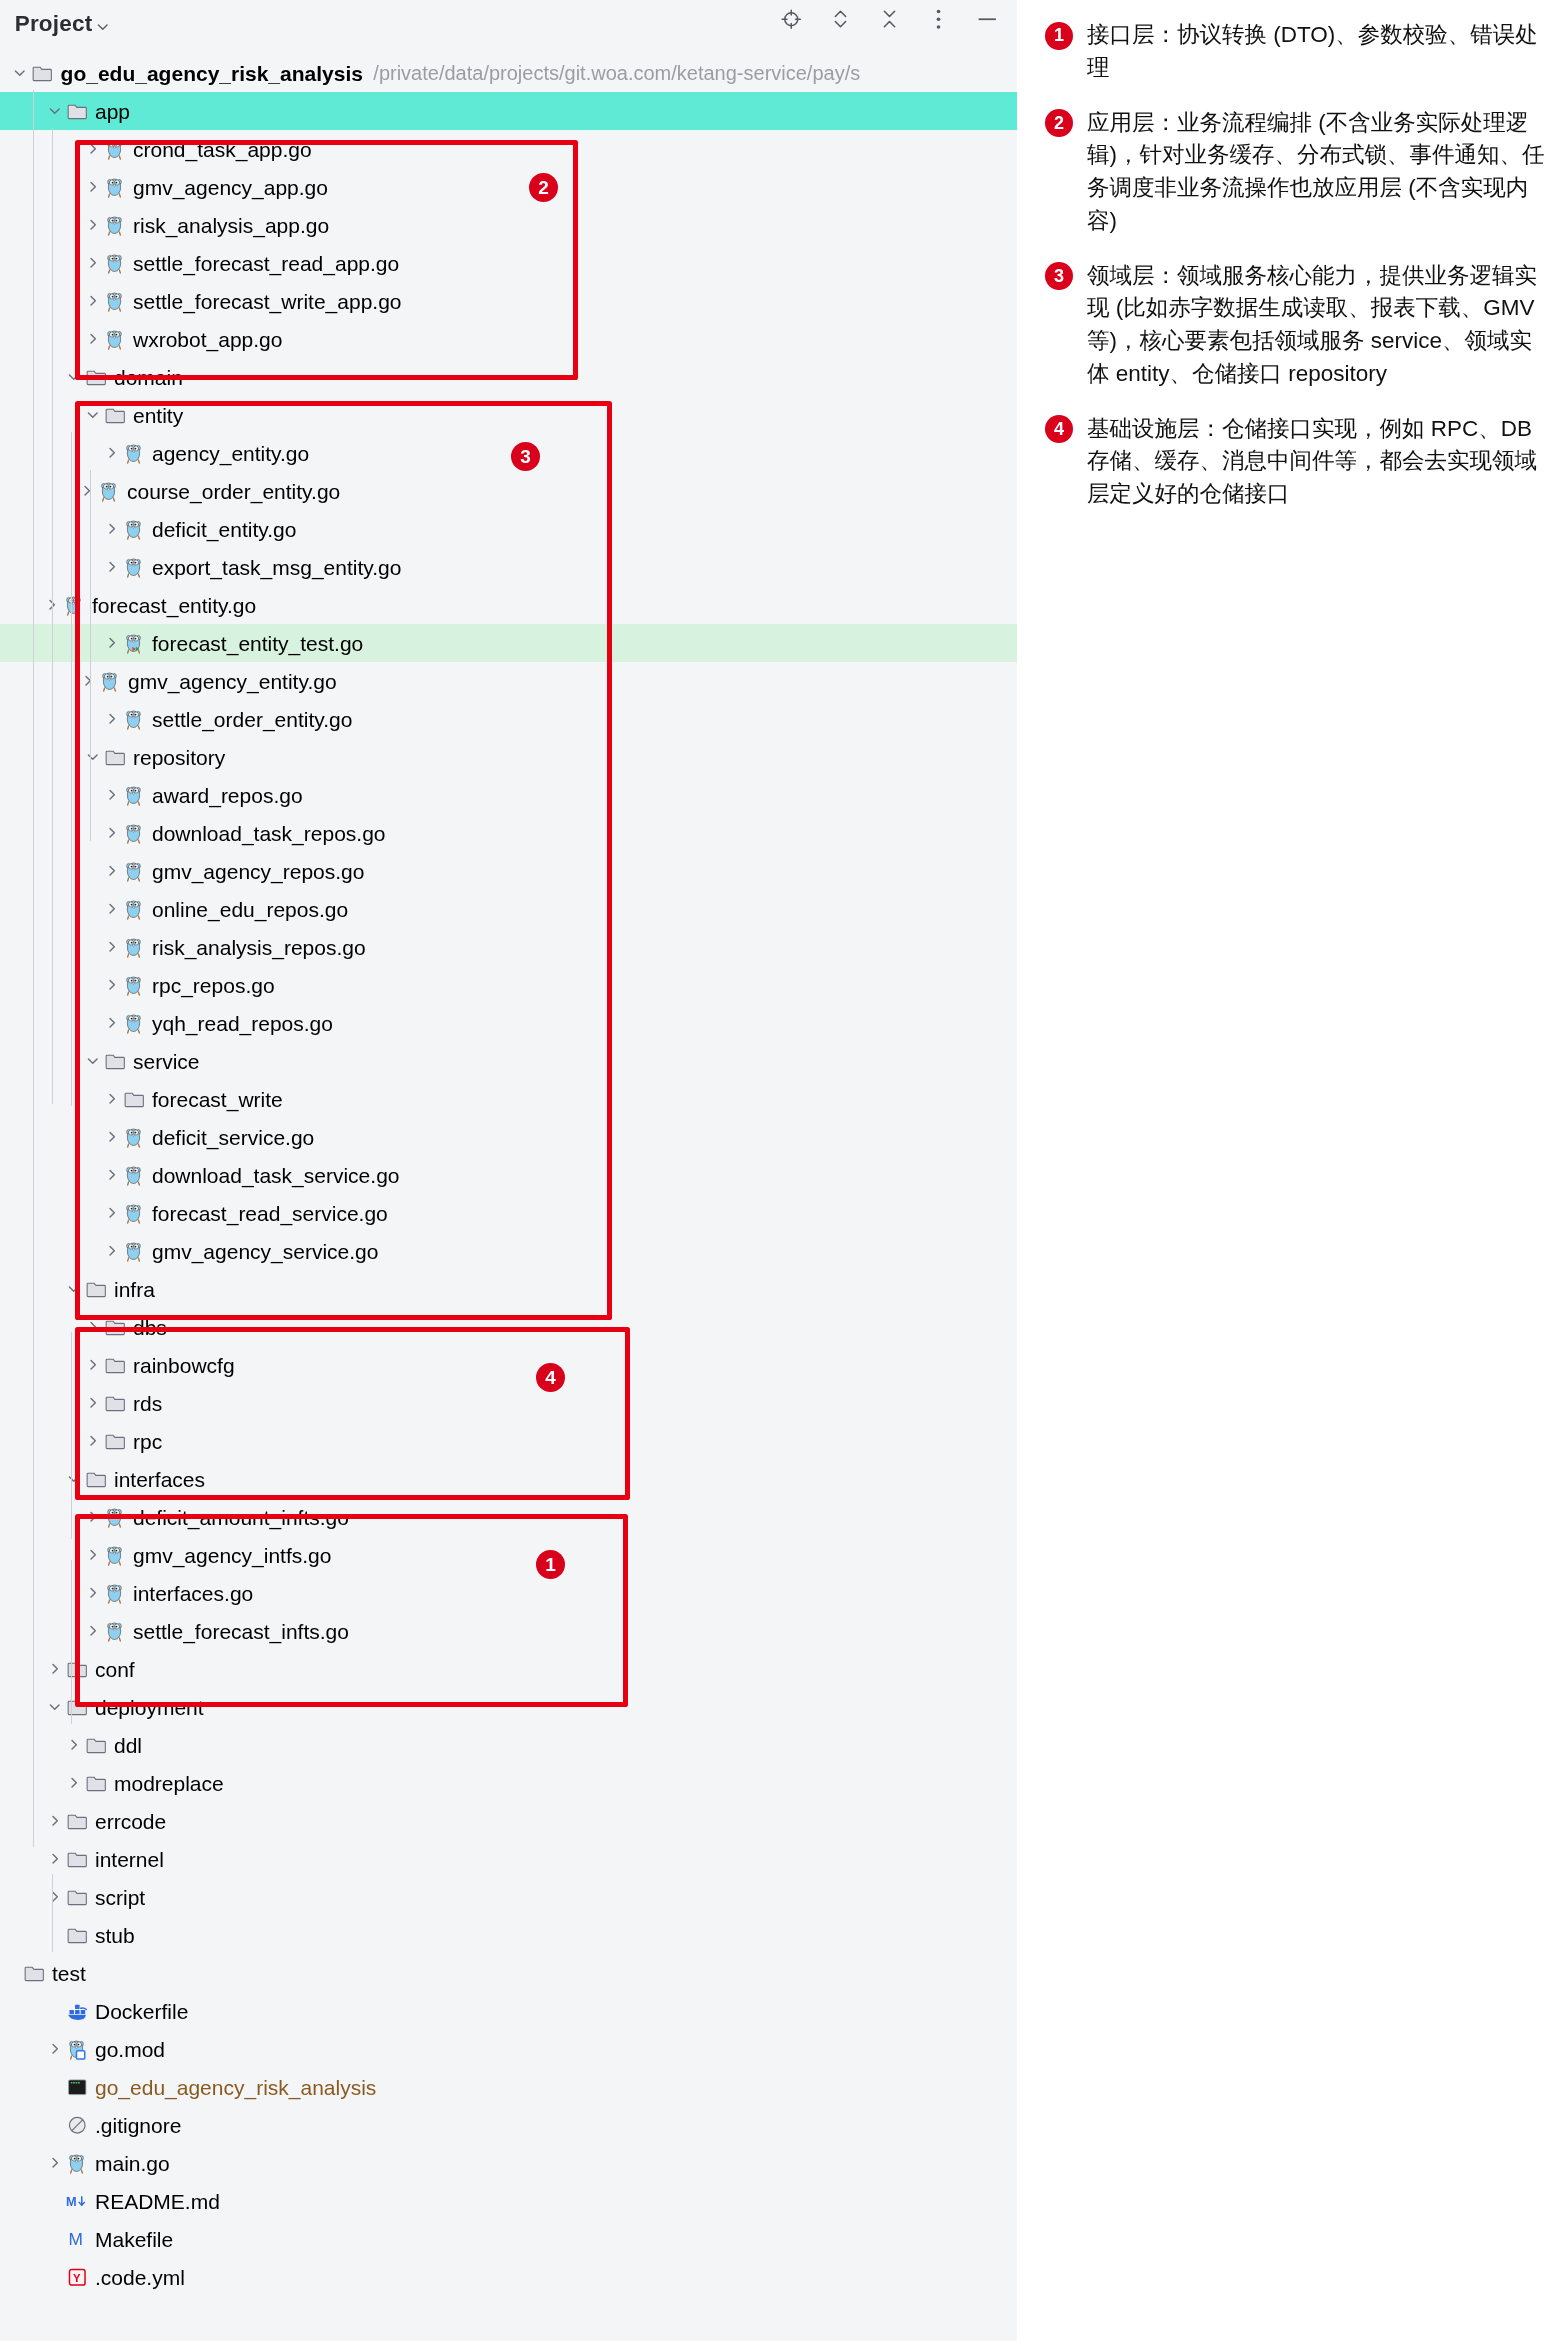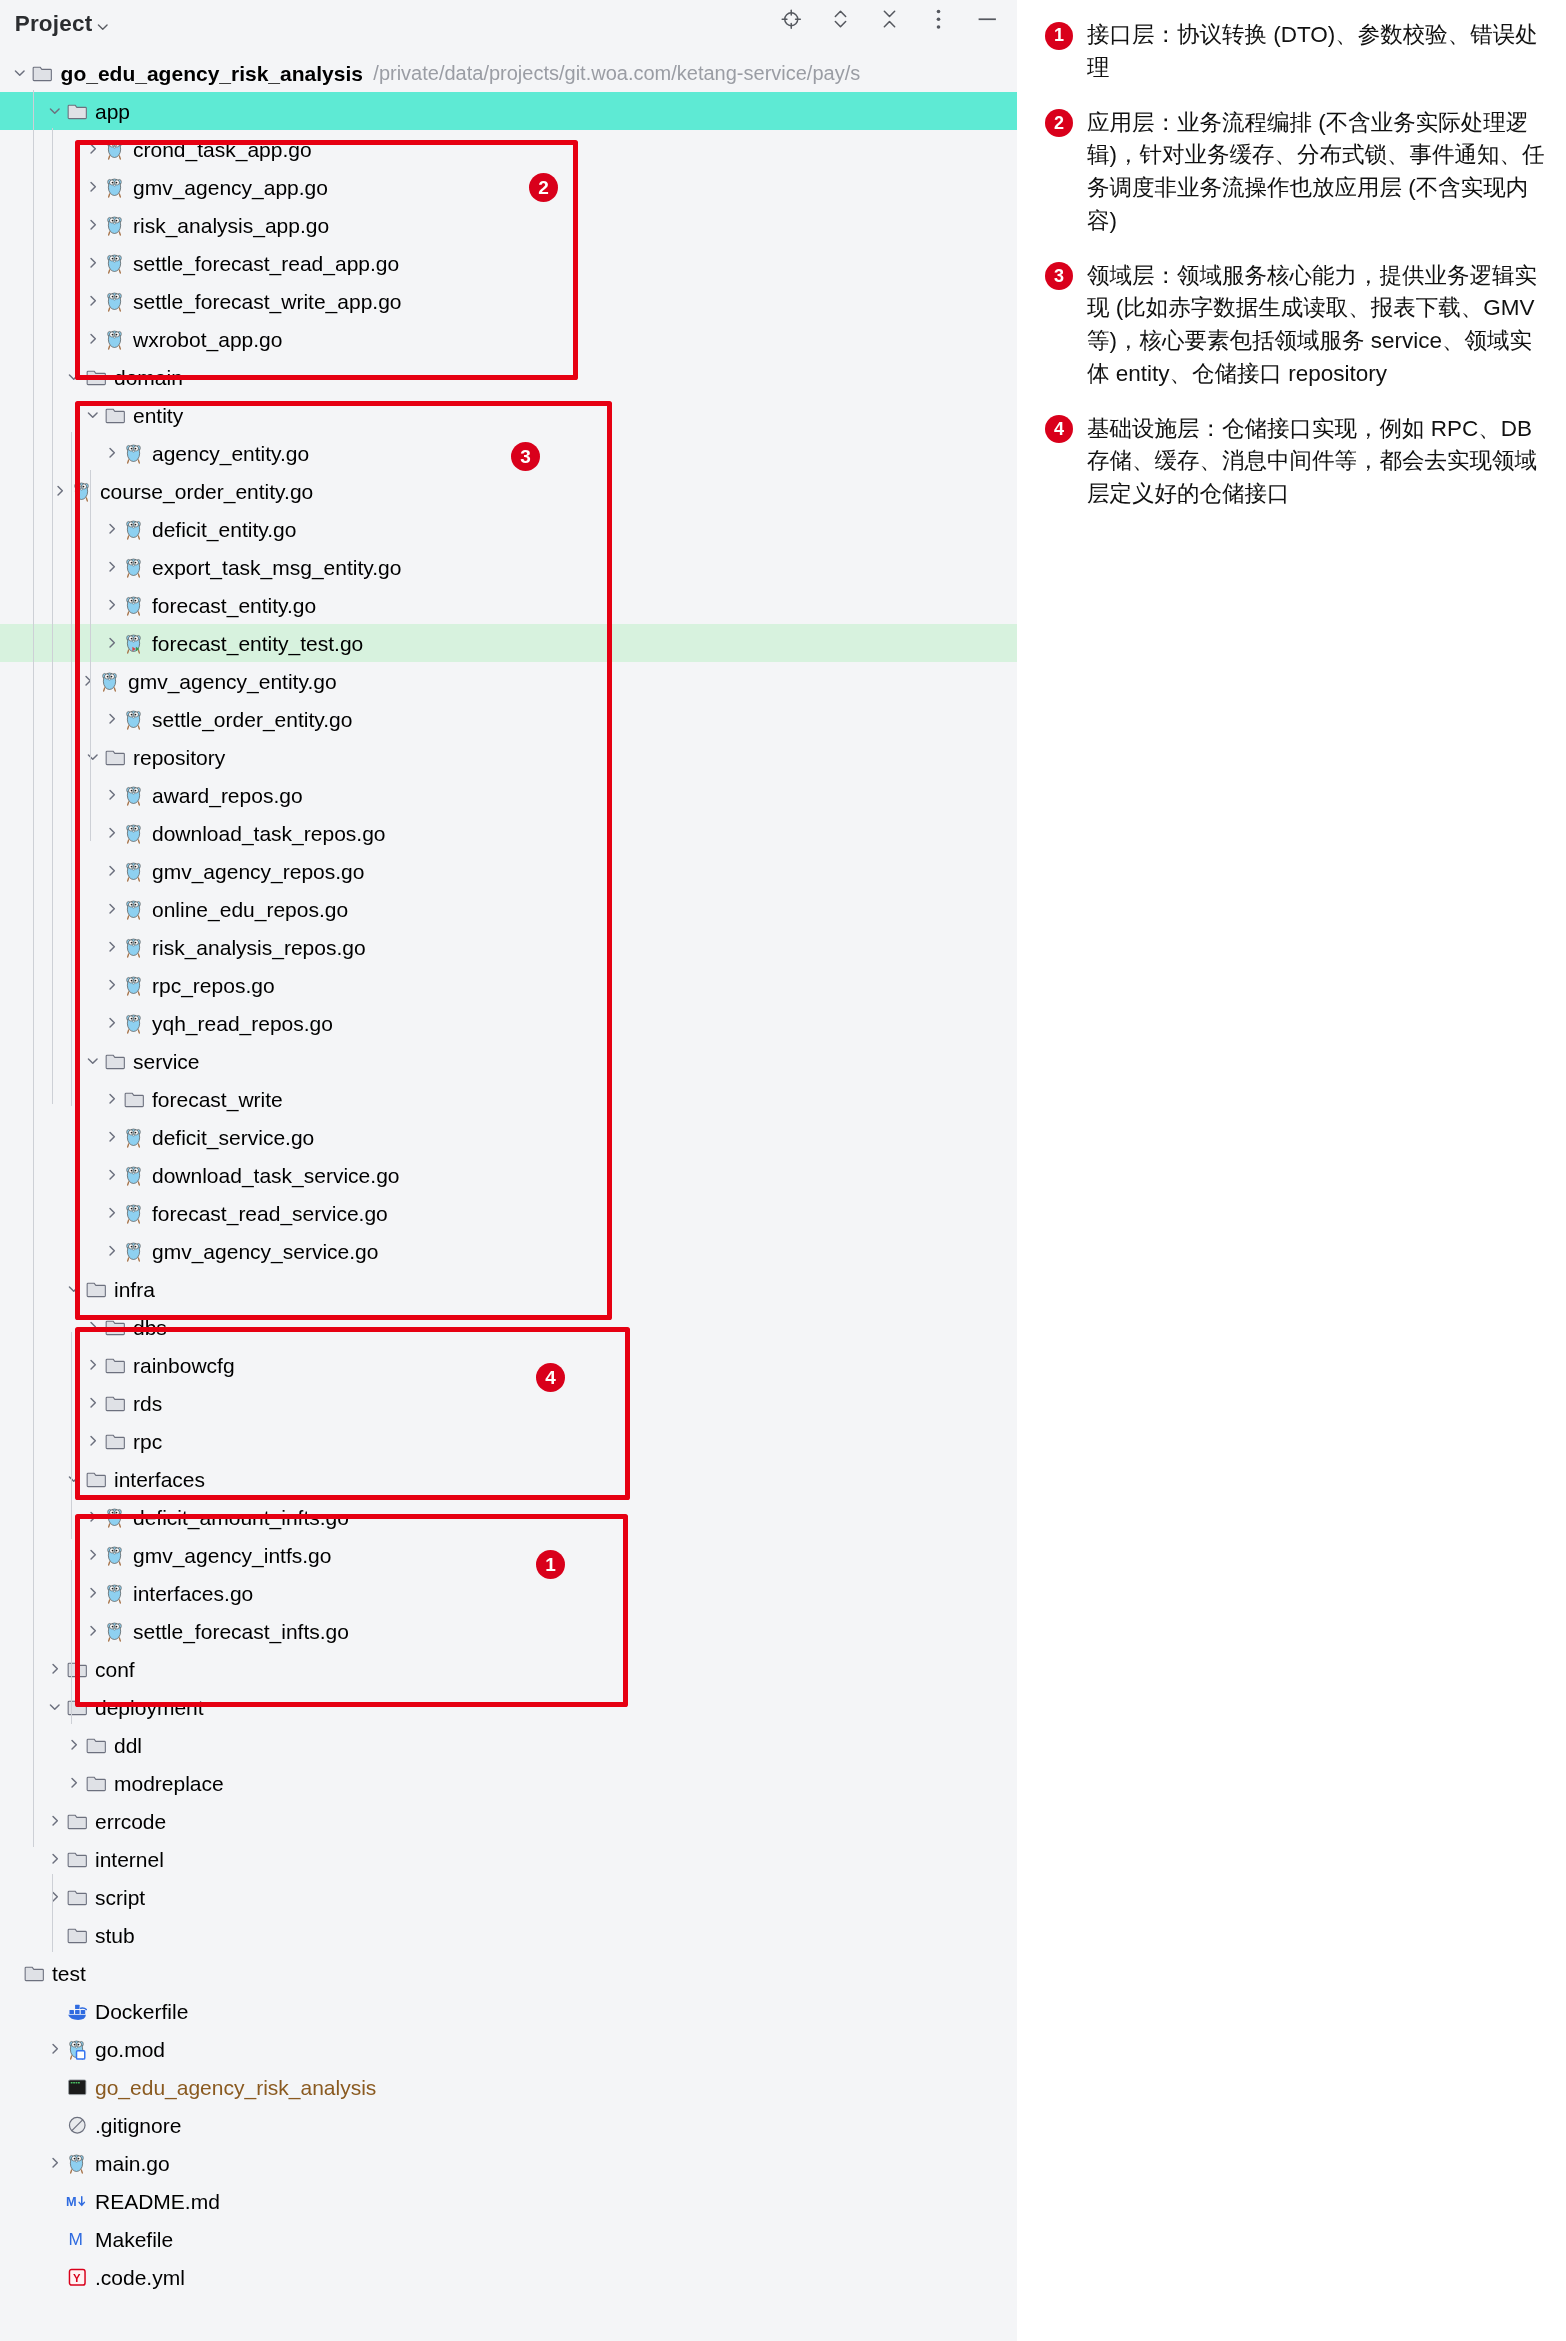--- a/index.html
+++ b/index.html
@@ -365,21 +365,21 @@
               <ellipse cx="16.4" cy="8.6" rx="3.1" ry="3.4" fill="#FFFFFF" stroke="#4A4A4A" stroke-width="0.8"></ellipse>
               <circle cx="10.4" cy="8.8" r="1.25" fill="#1A1A1A"></circle>
               <circle cx="15.6" cy="8.8" r="1.25" fill="#1A1A1A"></circle>
               <ellipse cx="13" cy="12.4" rx="1.5" ry="1.0" fill="#FFFFFF" stroke="#4A4A4A" stroke-width="0.6"></ellipse>
               <path d="M6.5 24 L5.2 28" stroke="#A8754B" stroke-width="1.8" stroke-linecap="round"></path>
               <path d="M19.5 24 L20.8 28" stroke="#A8754B" stroke-width="1.8" stroke-linecap="round"></path>
             </svg>
           </span>
           <span class="label">agency_entity.go</span>
         </div>
-        <div class="row" style="padding-left: 48px; text-align: right;">
+        <div class="row" style="padding-left: 75px; text-align: right;">
           <span class="arrow">
             <svg width="15.5" height="15.5" viewBox="0 0 18 18">
               <path d="M7 4 L12 9 L7 14" fill="none" stroke="#6C707E" stroke-width="1.7" stroke-linecap="round" stroke-linejoin="round"></path>
             </svg>
           </span>
           <span class="ico">
             <svg width="22.5" height="22.5" viewBox="0 0 28 30">
               <ellipse cx="6.5" cy="8" rx="2.6" ry="3.4" fill="#8ED0F0" stroke="#4A4A4A" stroke-width="0.8"></ellipse>
               <ellipse cx="19.5" cy="8" rx="2.6" ry="3.4" fill="#8ED0F0" stroke="#4A4A4A" stroke-width="0.8"></ellipse>
               <ellipse cx="13" cy="15" rx="8.2" ry="11" fill="#8ED0F0" stroke="#4A4A4A" stroke-width="0.9"></ellipse>
@@ -431,21 +431,21 @@
               <ellipse cx="16.4" cy="8.6" rx="3.1" ry="3.4" fill="#FFFFFF" stroke="#4A4A4A" stroke-width="0.8"></ellipse>
               <circle cx="10.4" cy="8.8" r="1.25" fill="#1A1A1A"></circle>
               <circle cx="15.6" cy="8.8" r="1.25" fill="#1A1A1A"></circle>
               <ellipse cx="13" cy="12.4" rx="1.5" ry="1.0" fill="#FFFFFF" stroke="#4A4A4A" stroke-width="0.6"></ellipse>
               <path d="M6.5 24 L5.2 28" stroke="#A8754B" stroke-width="1.8" stroke-linecap="round"></path>
               <path d="M19.5 24 L20.8 28" stroke="#A8754B" stroke-width="1.8" stroke-linecap="round"></path>
             </svg>
           </span>
           <span class="label">export_task_msg_entity.go</span>
         </div>
-        <div class="row" style="padding-left: 100px; text-align: center;">
+        <div class="row" style="padding-left: 40px; text-align: center;">
           <span class="arrow">
             <svg width="15.5" height="15.5" viewBox="0 0 18 18">
               <path d="M7 4 L12 9 L7 14" fill="none" stroke="#6C707E" stroke-width="1.7" stroke-linecap="round" stroke-linejoin="round"></path>
             </svg>
           </span>
           <span class="ico">
             <svg width="22.5" height="22.5" viewBox="0 0 28 30">
               <ellipse cx="6.5" cy="8" rx="2.6" ry="3.4" fill="#8ED0F0" stroke="#4A4A4A" stroke-width="0.8"></ellipse>
               <ellipse cx="19.5" cy="8" rx="2.6" ry="3.4" fill="#8ED0F0" stroke="#4A4A4A" stroke-width="0.8"></ellipse>
               <ellipse cx="13" cy="15" rx="8.2" ry="11" fill="#8ED0F0" stroke="#4A4A4A" stroke-width="0.9"></ellipse>

